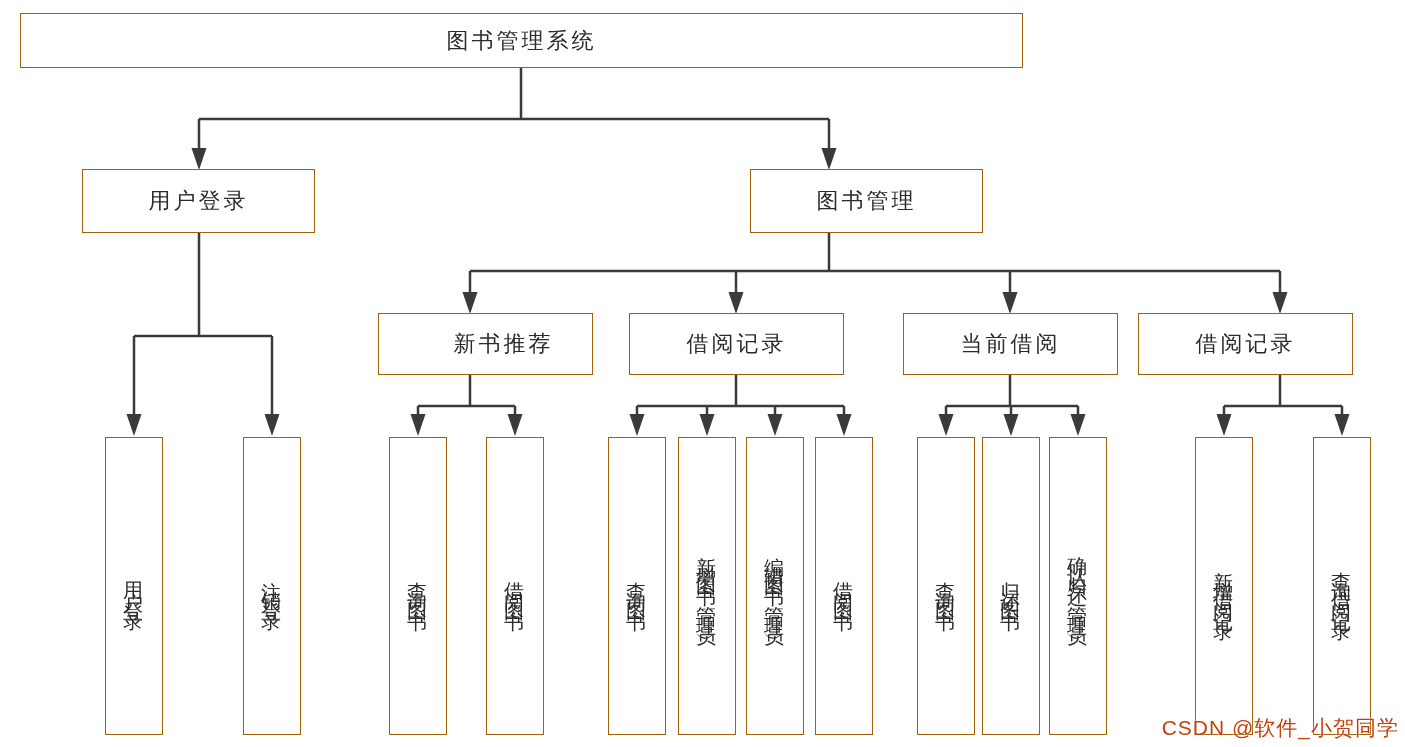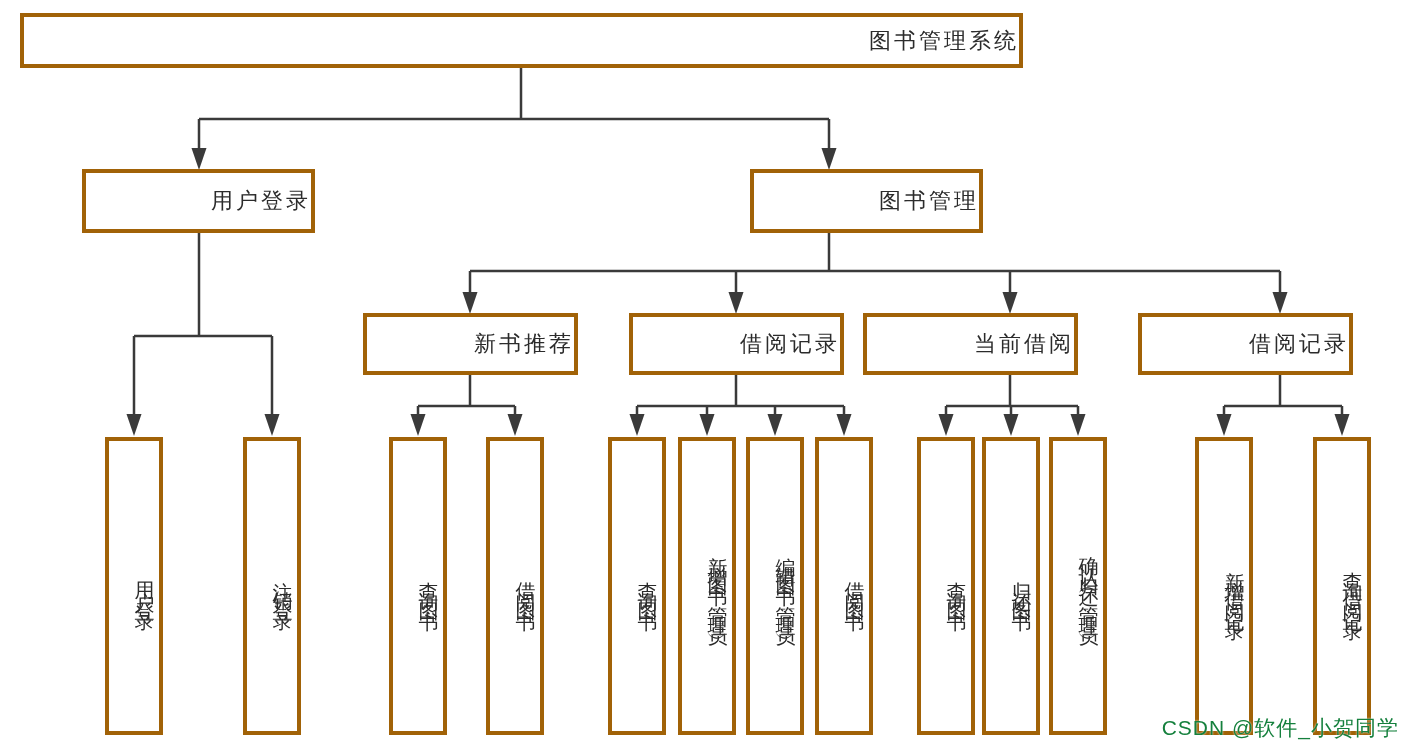--- a/index.html
+++ b/index.html
@@ -3,49 +3,49 @@
 <meta charset="utf-8">
 <style>
   html,body { margin:0; padding:0; background:#ffffff; }
   #canvas {
     position:relative; width:1405px; height:747px; background:#ffffff;
     font-family:"Liberation Sans","DejaVu Sans",sans-serif; overflow:hidden;
   }
   svg.connectors { position:absolute; left:0; top:0; width:1405px; height:747px; }
   .node {
     position:absolute; box-sizing:border-box; background:#ffffff;
-    border:4px solid #a16207; display:flex; align-items:center; justify-content:flex-end;
+    border:1px solid #a16207; display:flex; align-items:center; justify-content:center;
     color:#2b2b2b;
   }
   .node.h { font-size:22px; letter-spacing:3px; }
   .node.leaf { width:58px; height:298px; top:437px; }
   .node.leaf span {
     writing-mode:vertical-rl; text-orientation:mixed;
     font-size:20px; letter-spacing:10px; color:#2b2b2b; white-space:nowrap;
   }
   
   #n-root  { left:20px;  top:13px;  width:1003px; height:55px; }
   
   #n-login { left:82px;  top:169px; width:233px;  height:64px; }
   #n-mgmt  { left:713px; top:169px; width:233px;  height:64px;margin-left:37px; }
   
   .node.l2 { top:313px; width:215px; height:62px; }
-  #n-rec   { left:363px;padding-left:36px; }
+  #n-rec   { left:378px;padding-left:36px; }
   #n-bor   { left:629px; }
-  #n-cur   { left:863px; }
+  #n-cur   { left:903px; }
   #n-log   { left:1138px; }
   
   #lf-user-login { left:105px; }  #lf-logout { left:243px; }
   #lf-q1 { left:389px; }  #lf-b1 { left:486px; }
   #lf-q2 { left:608px; }  #lf-add { left:678px; } #lf-edit { left:746px; } #lf-b2 { left:815px; }
   #lf-q3 { left:917px; }  #lf-ret { left:982px; } #lf-conf { left:1049px; }
   #lf-addrec { left:1195px; } #lf-qrec { left:1313px; }
   .watermark {
     position:absolute; right:6px; bottom:5px; font-size:21px;
-    color:#15803d; letter-spacing:1px; text-shadow:0 0 2px #ffffff; z-index:5;
+    color:#c2410c; letter-spacing:1px; text-shadow:0 0 2px #ffffff; z-index:5;
   }
   .line { stroke:#3a3a3a; stroke-width:2.5; fill:none; }
   .arrow { fill:#3a3a3a; }
 </style>
 </head>
 <body>
 
 <div id="canvas">
 
   <svg class="connectors" viewBox="0 0 1405 747" xmlns="http://www.w3.org/2000/svg">

